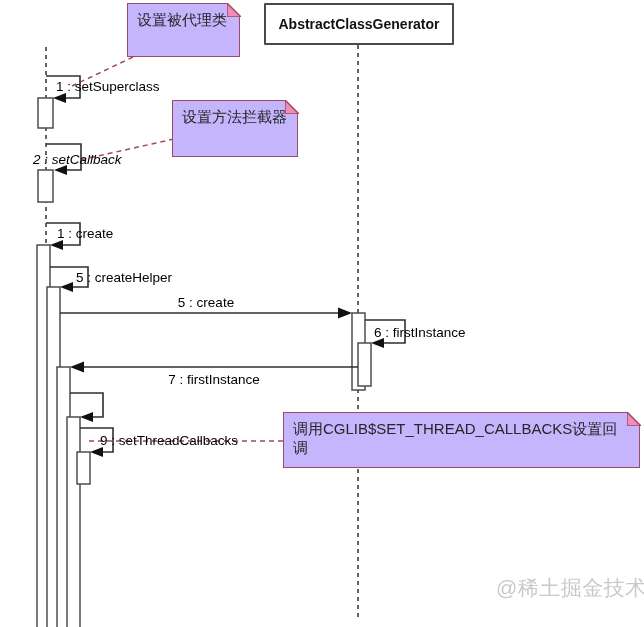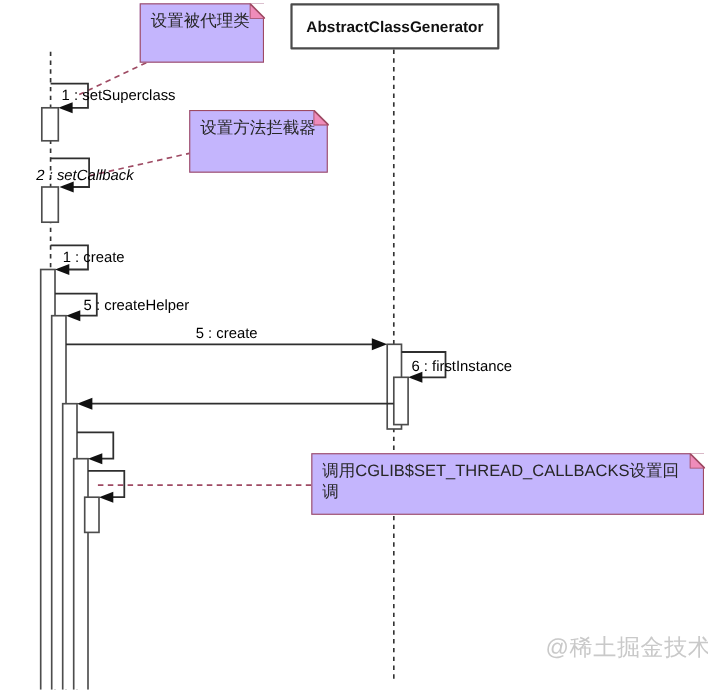--- a/index.html
+++ b/index.html
@@ -108,16 +108,18 @@
       <path d="M0 0 L14 14 L0 14 Z" fill="#ef8cba" stroke="#9e4a63" stroke-width="1.5"></path>
     </svg>
   </div>
 
   <div class="msg-label" style="left:56px;top:79px;">1 : setSuperclass</div>
   <div class="msg-label" style="left:33px;top:152px;font-style:italic;">2 : setCallback</div>
   <div class="msg-label" style="left:57px;top:226px;">1 : create</div>
   <div class="msg-label" style="left:76px;top:270px;">5 : createHelper</div>
   <div class="msg-label centered" style="left:131px;top:295px;width:150px;">5 : create</div>
   <div class="msg-label" style="left:374px;top:325px;text-align:center;">6 : firstInstance</div>
+  <div class="msg-label centered" style="left:139px;top:372px;width:150px;">7 : firstInstance</div>
+  <div class="msg-label" style="left:100px;top:433px;">9 : setThreadCallbacks</div>
 
   <div id="watermark">@稀土掘金技术</div>
 
 </div>
 
 </body></html>

